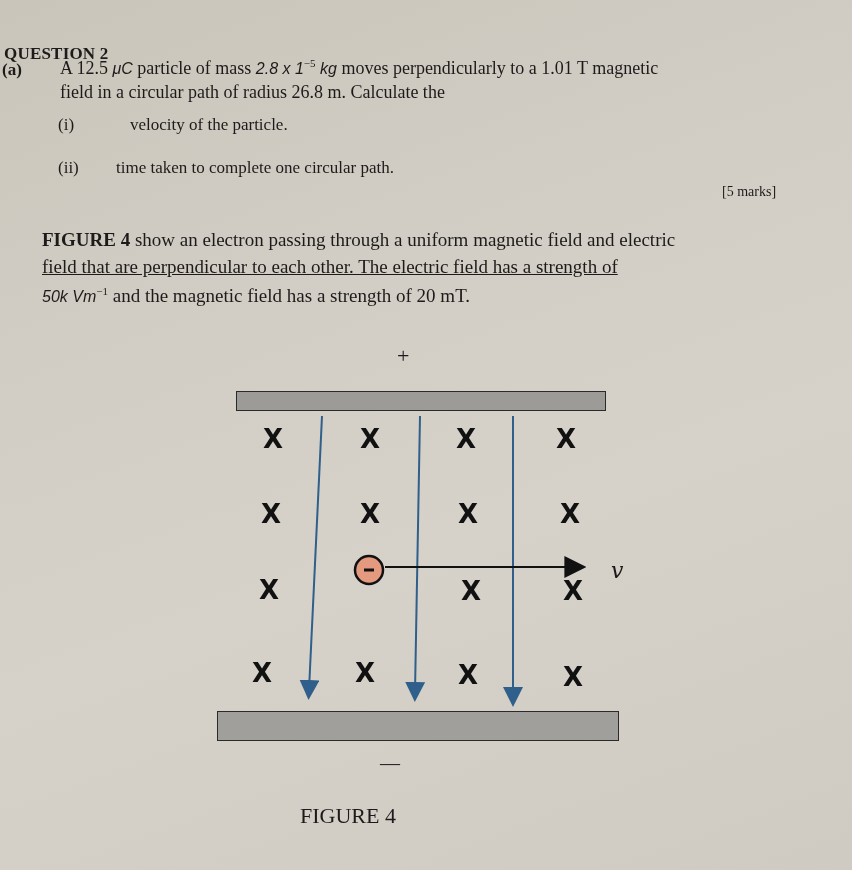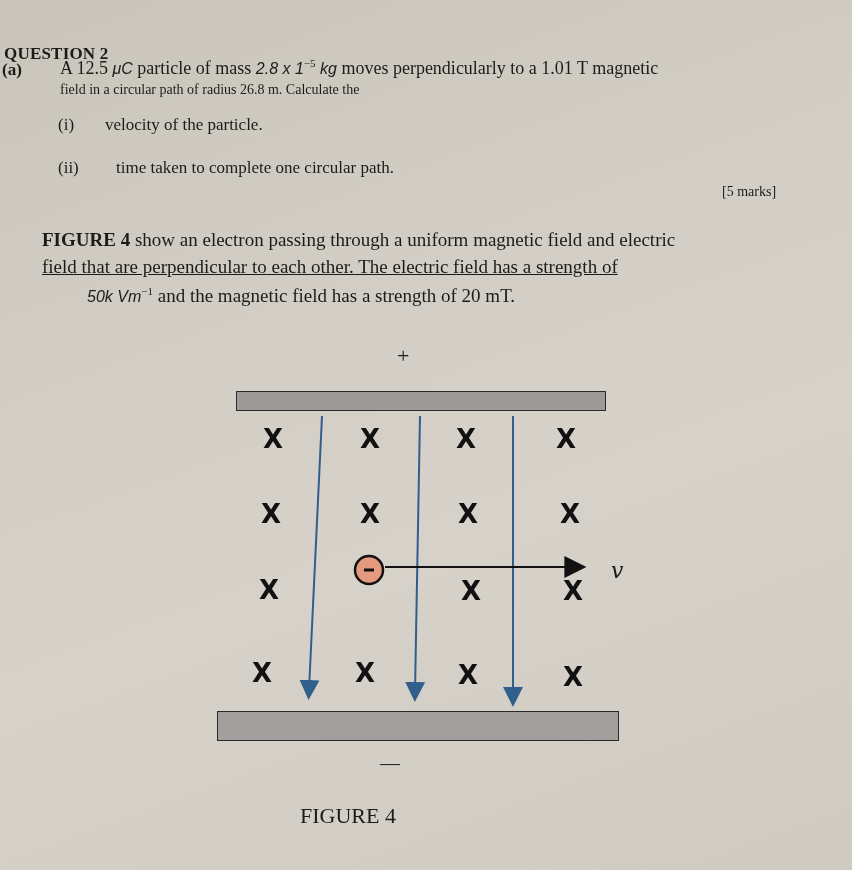--- a/index.html
+++ b/index.html
@@ -7,29 +7,29 @@
       width: 852px; height: 870px; overflow: hidden;
       background: linear-gradient(160deg, #c9c5bb 0%, #d2cec5 35%, #d6d2ca 60%, #cfcbc2 100%);
       font-family: "Liberation Serif", "DejaVu Serif", serif;
       color: #1d1b1a;
       position: relative;
     }
     .abs { position: absolute; white-space: nowrap; }
     .q-title { left: 4px; top: 44px; font-size: 17px; font-weight: bold; letter-spacing: 0.2px; }
     .part-a { left: 2px; top: 60px; font-size: 17px; font-weight: bold; }
     .line1 { left: 60px; top: 57px; font-size: 18px; }
-    .line2 { left: 60px; top: 82px; font-size: 14px; }
+    .line2 { left: 60px; top: 82px; font-size: 18px; }
     .sub-i-num { left: 58px; top: 115px; font-size: 17px; }
-    .sub-i-text { left: 105px; top: 115px; font-size: 17px; }
+    .sub-i-text { left: 130px; top: 115px; font-size: 17px; }
     .sub-ii-num { left: 58px; top: 158px; font-size: 17px; }
     .sub-ii-text { left: 116px; top: 158px; font-size: 17px; }
     .marks { left: 722px; top: 184px; font-size: 14px; }
     .p2l1 { left: 42px; top: 229px; font-size: 19px; }
     .p2l2 { left: 42px; top: 256px; font-size: 19px; text-decoration: underline; }
-    .p2l3 { left: 42px; top: 285px; font-size: 19px; margin-left: 45px; }
+    .p2l3 { left: 42px; top: 285px; font-size: 19px; }
     .math { font-family: Liberation Sans, sans-serif; font-style: italic; font-size: 16px; }
     sup { font-size: 11px; vertical-align: 7px; }
     .plus { left: 397px; top: 343px; font-size: 22px; }
     .minus { left: 380px; top: 752px; font-size: 20px; }
     .plate-top {
       position: absolute; left: 236px; top: 391px; width: 370px; height: 20px;
       background: #9c9b97; border: 1.5px solid #2a2a2a; box-sizing: border-box;
     }
     .plate-bottom {
       position: absolute; left: 217px; top: 711px; width: 402px; height: 30px;

